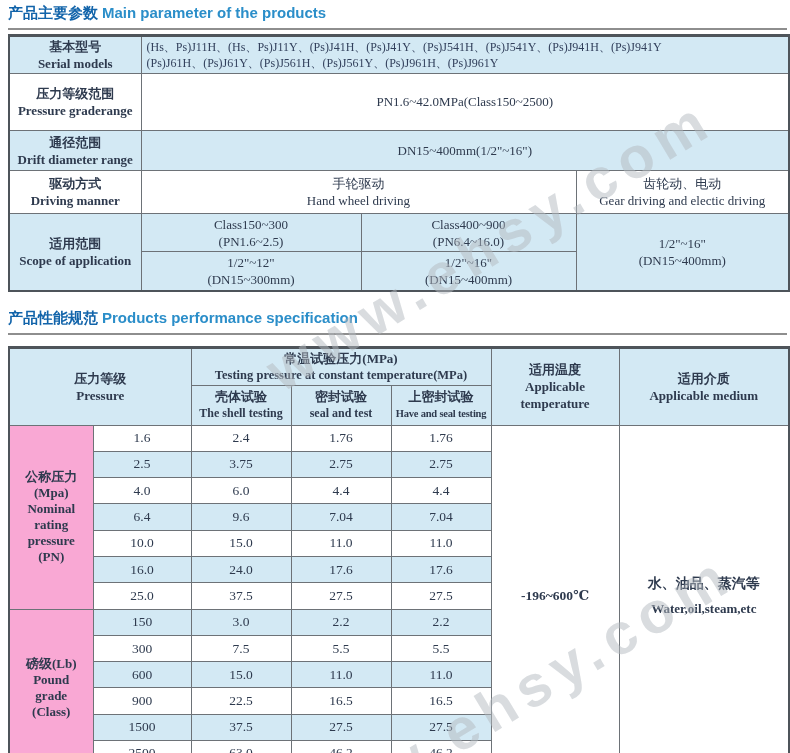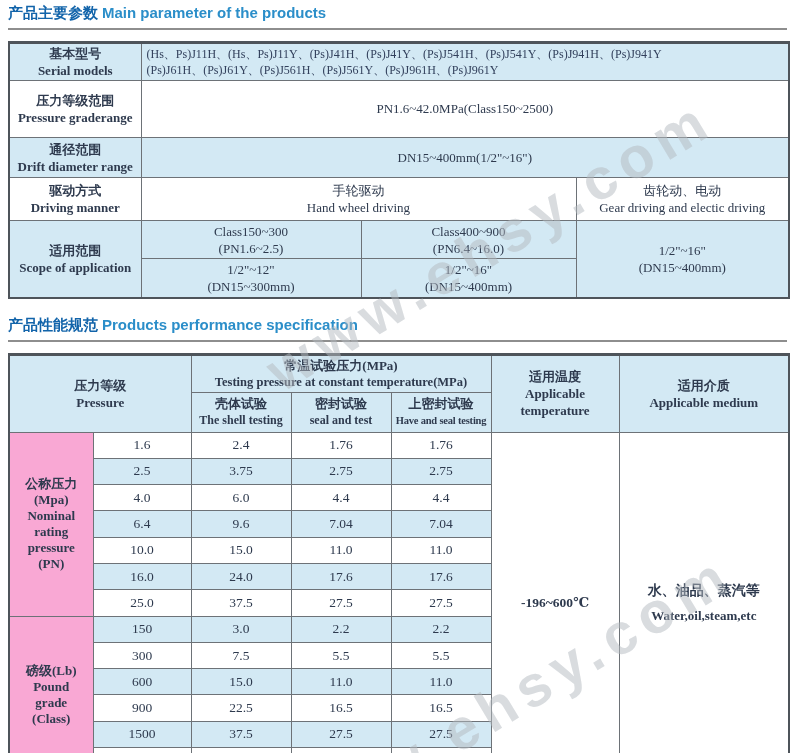--- a/index.html
+++ b/index.html
@@ -19,21 +19,21 @@
   table{border-collapse:collapse;table-layout:fixed;width:780px;}
   td{border:1px solid #6d7277;text-align:center;vertical-align:middle;
      font-size:13px;color:#2e3a4e;padding:1px 3px;}
   table.t1,table.t2{border:2px solid #4e545a;border-top-width:3px;}
   .blue td, td.bg-blue, tr.stripe td.val{background:var(--stripe,#d3e9f4);}
   .lbl{font-weight:bold;}
   .lbl .en{font-weight:bold;}
   .two-line div{line-height:17px;}
 
   
-  table.t1{margin-top:11px;}
+  table.t1{margin-top:4px;}
   .t1 tr.r1{height:37px;} .t1 tr.r2{height:57px;} .t1 tr.r3{height:40px;}
   .t1 tr.r4{height:43px;} .t1 tr.r5a{height:38px;} .t1 tr.r5b{height:39px;}
   .serial{text-align:left;font-size:12px;padding-left:5px;color:#32405c;}
   .serial div{line-height:16px;white-space:nowrap;}
 
   
   table.t2{margin-top:11px;}
   .t2 thead td{background:var(--stripe,#d3e9f4);font-weight:bold;}
   .t2 tr.h1{height:38px;} .t2 tr.h2{height:40px;}
   .t2 tbody tr{height:26.3px;}

